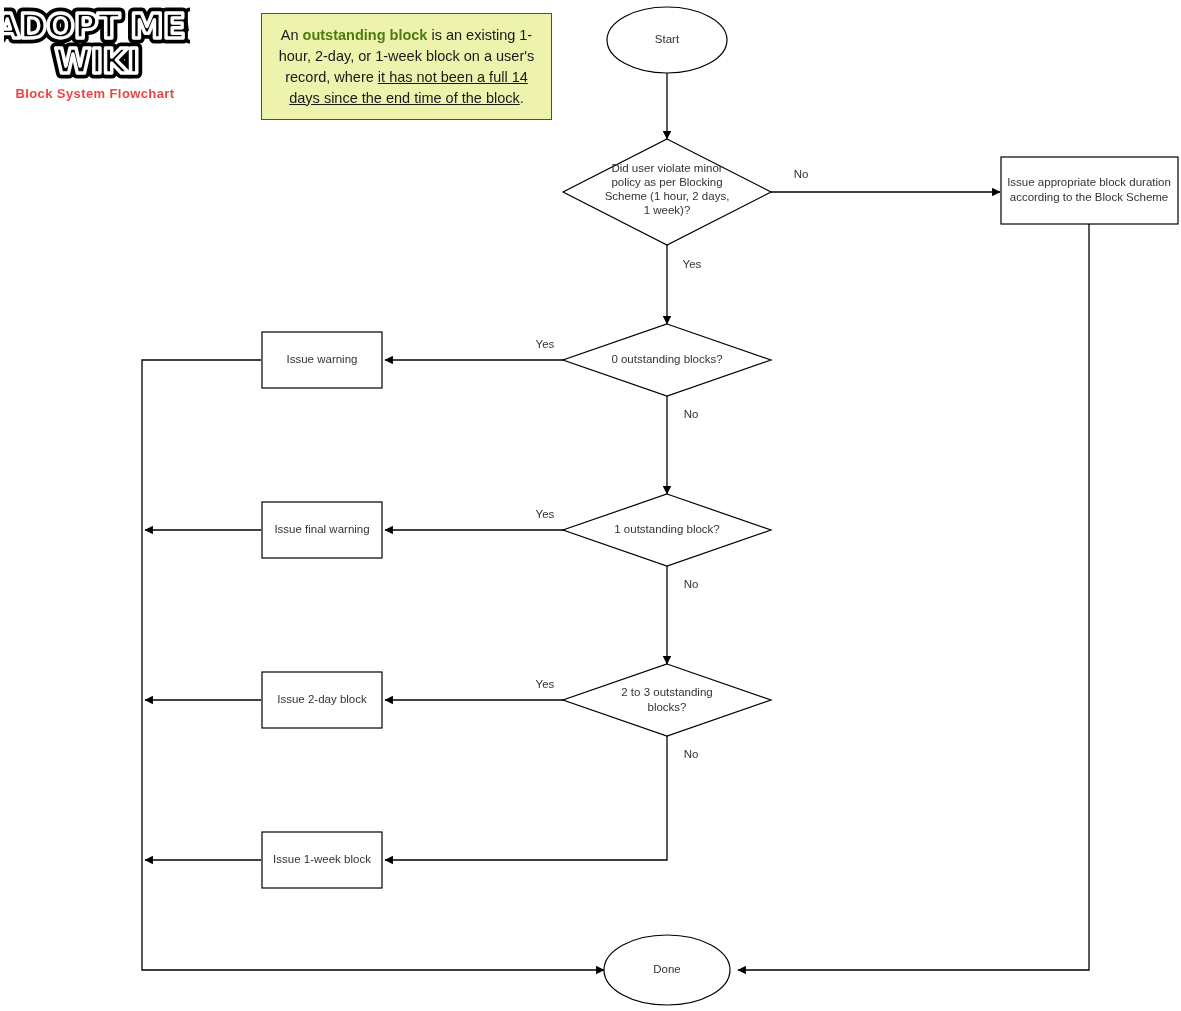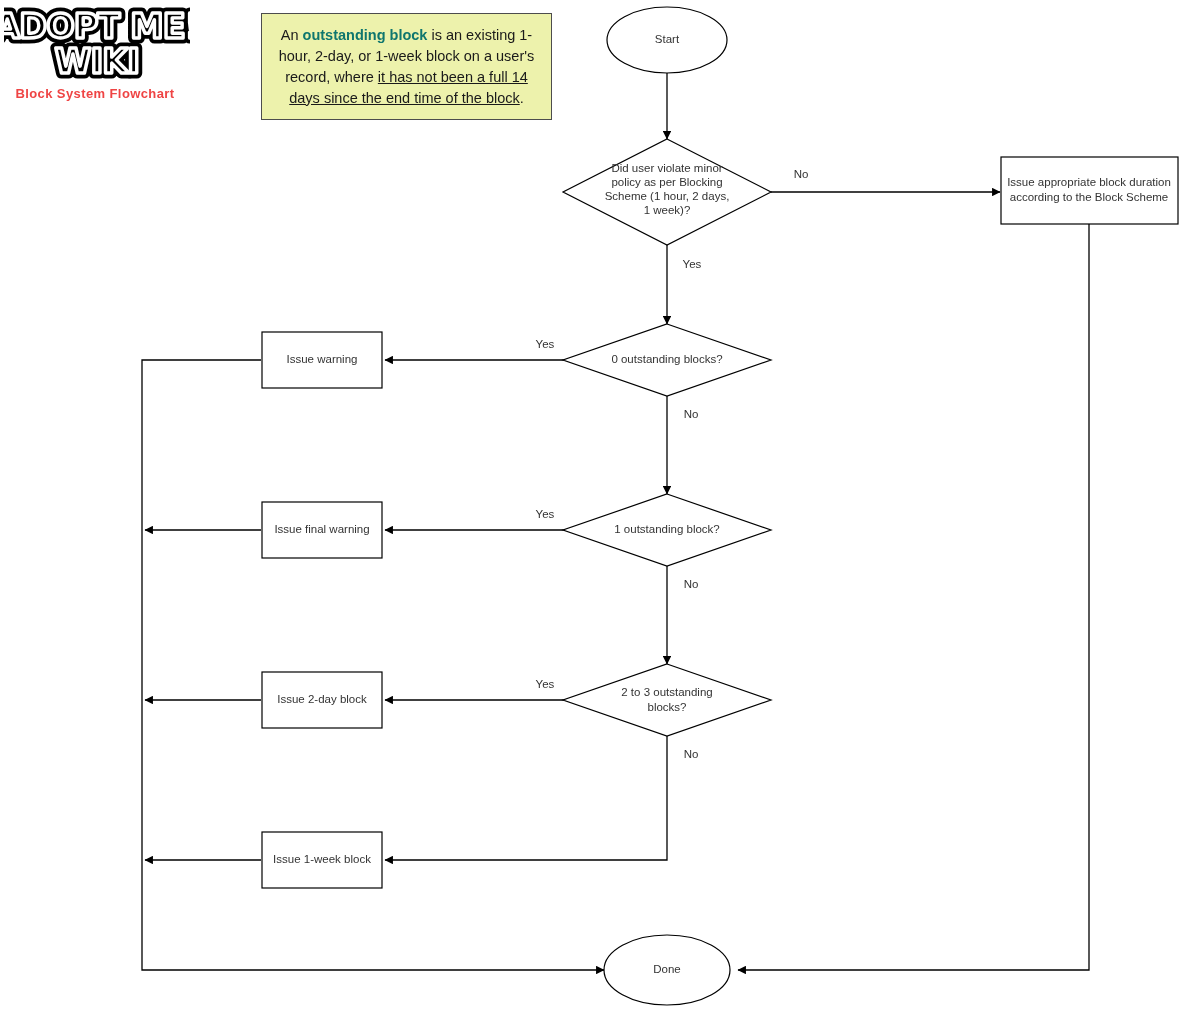--- a/index.html
+++ b/index.html
@@ -57,21 +57,21 @@
   }
   #note-text {
     font-size: 14.5px;
     line-height: 21px;
     color: #1a1a1a;
     text-align: center;
     padding: 0 6px;
     font-family: "Liberation Sans", sans-serif;
   }
   #note-text .hl {
-    color: #0f766e;
+    color: #4d7c0f;
     font-weight: bold;
   }
   #note-text .ul {
     text-decoration: underline;
   }
 
   
   #flowchart {
     position: absolute;
     left: 0;

